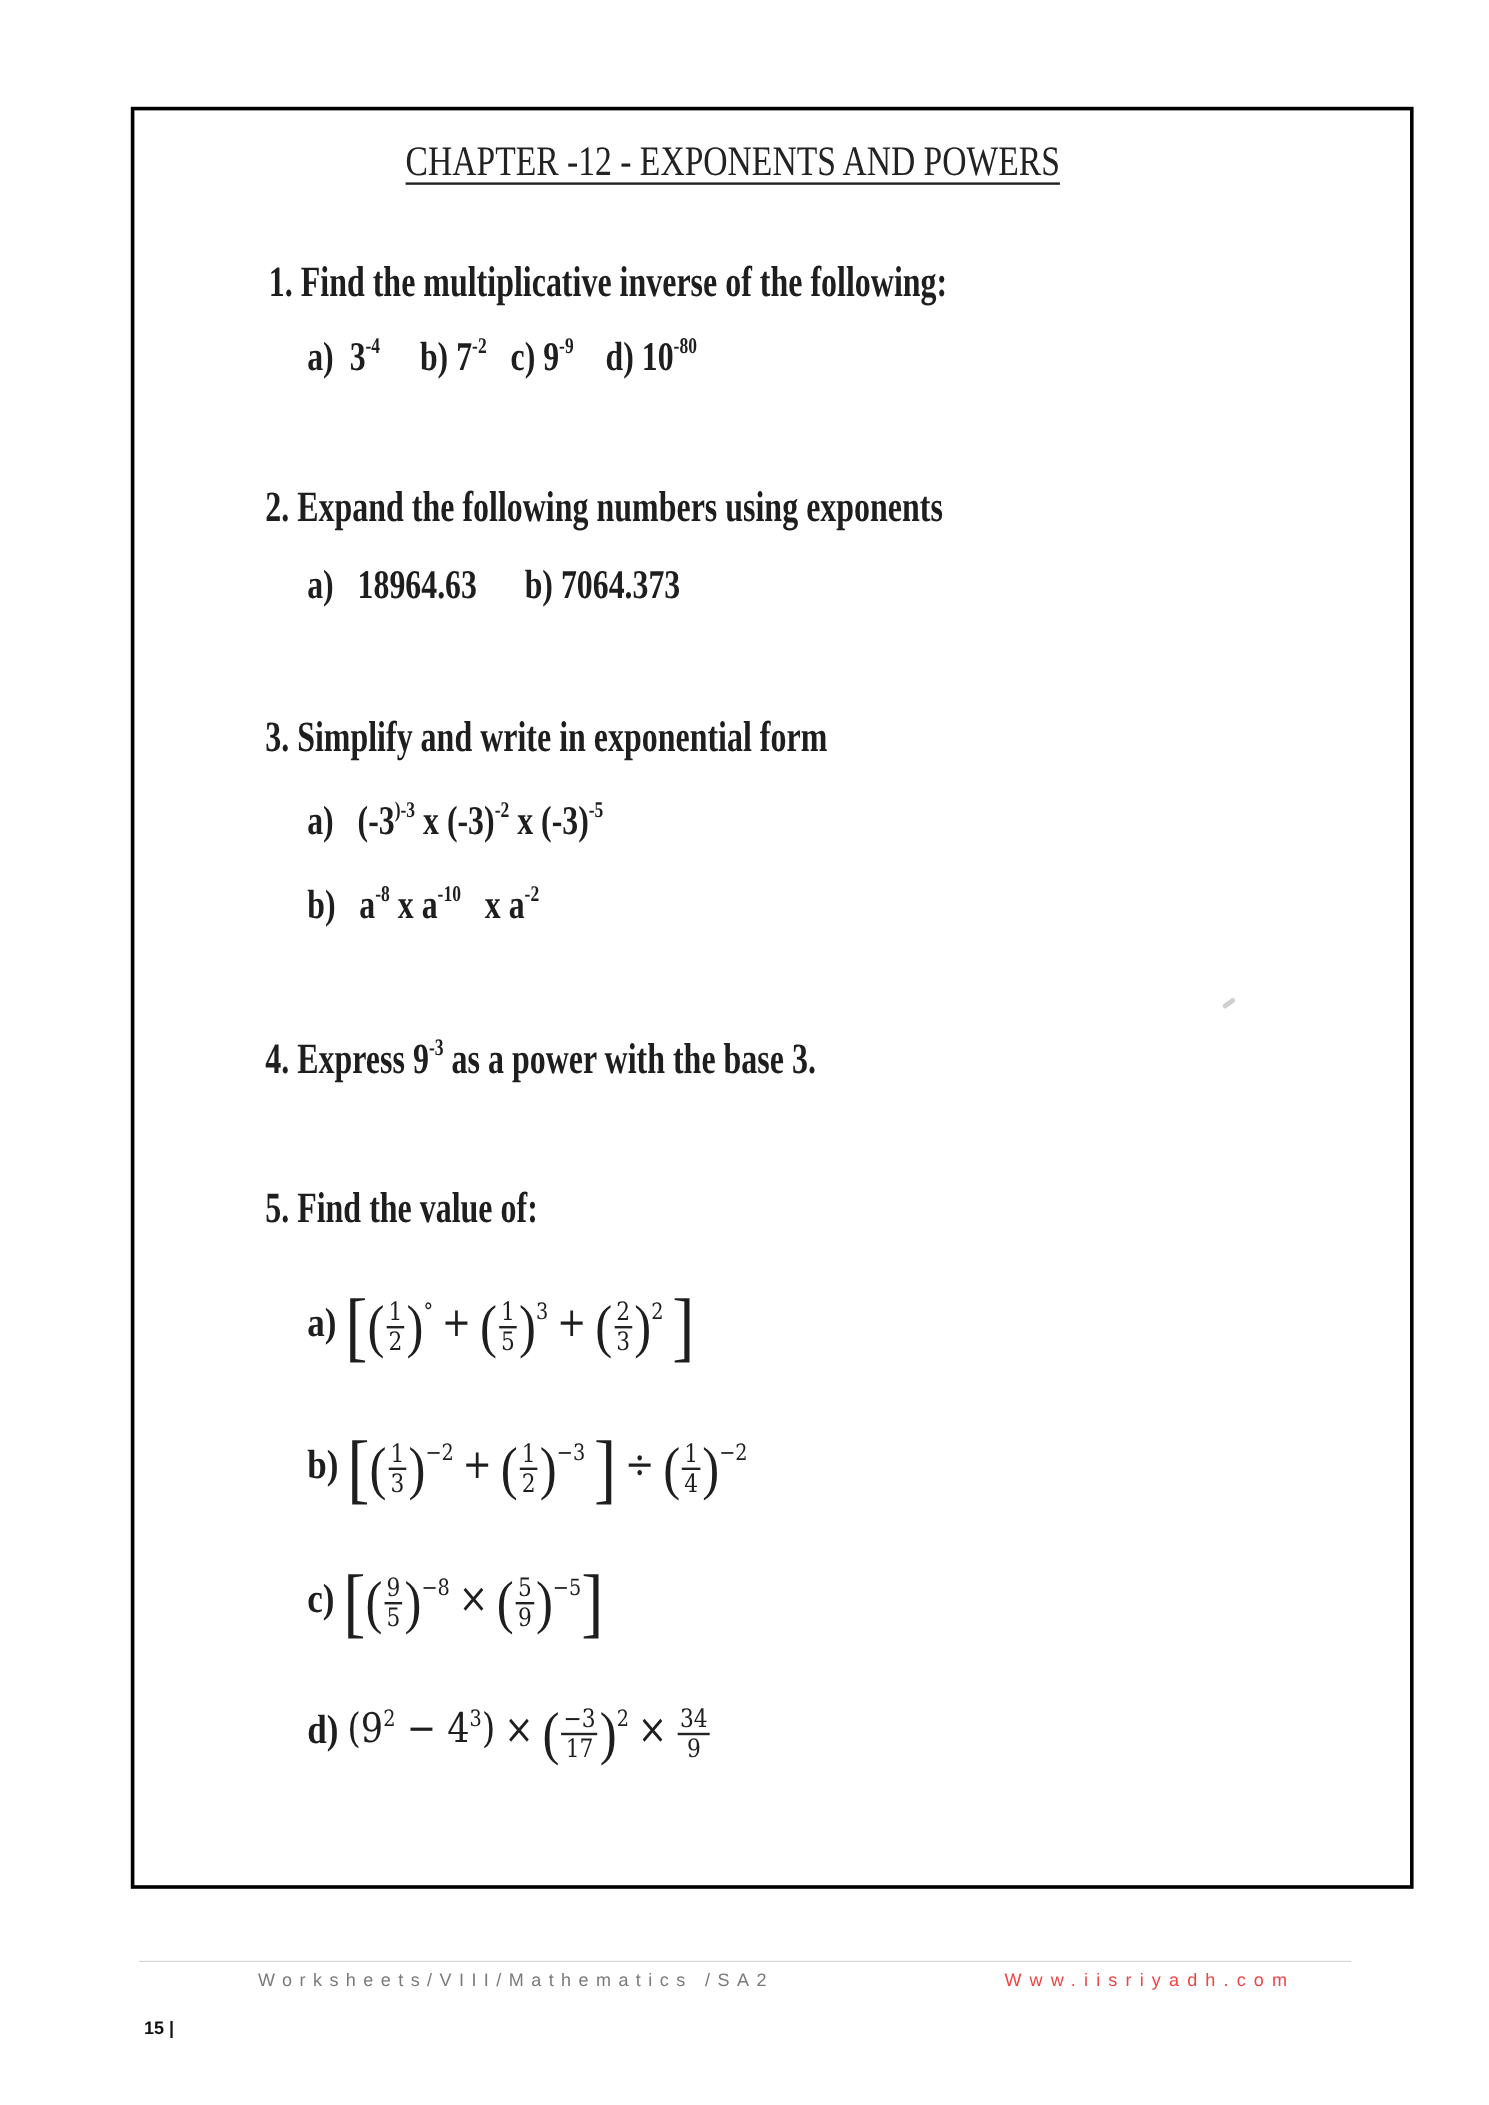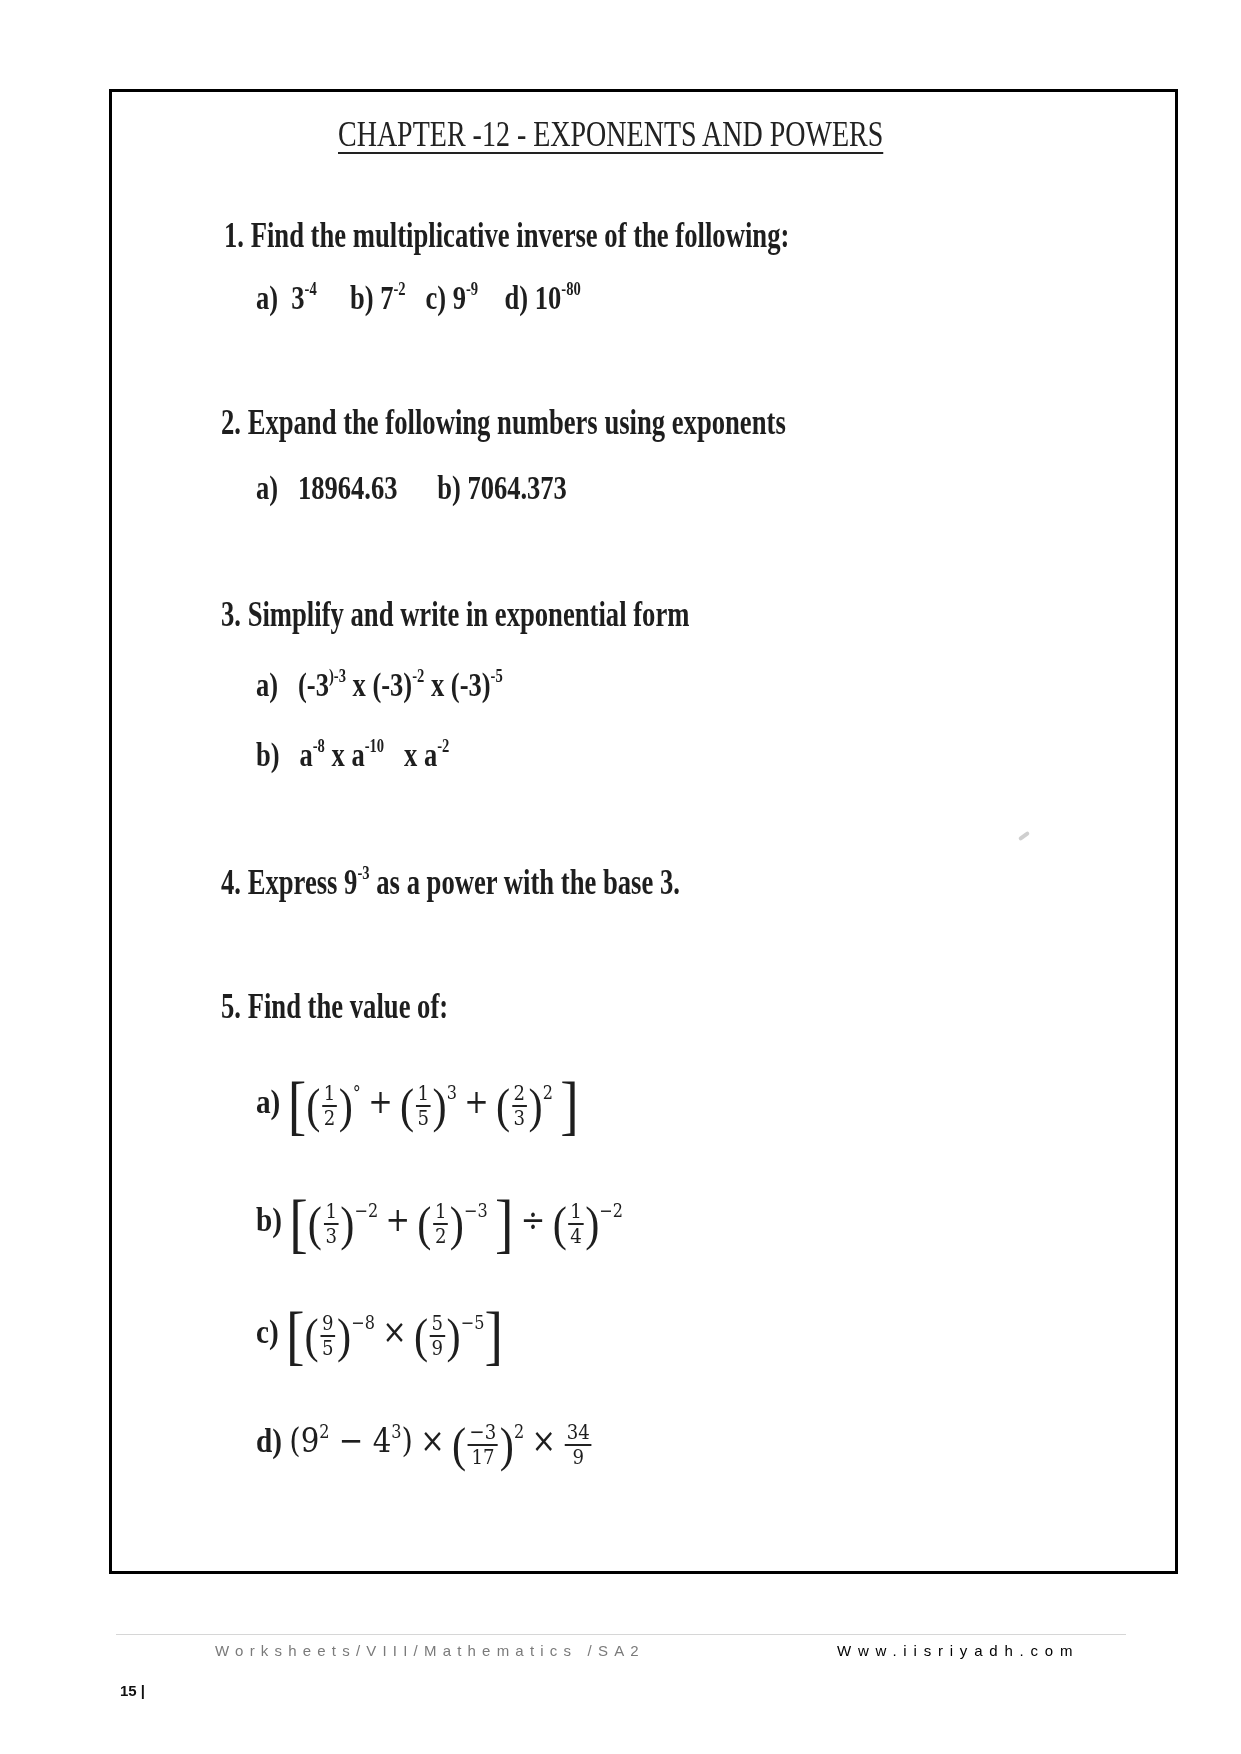--- a/index.html
+++ b/index.html
@@ -22,21 +22,21 @@
     .p { font-size: 34px; transform: scaleX(0.78); }
     sup { font-size: 0.55em; vertical-align: 0; position: relative; top: -0.75em; }
     .math { font-family: "DejaVu Serif", serif; font-weight: normal; }
     .frac { display: inline-flex; flex-direction: column; align-items: center; vertical-align: middle; font-size: 0.62em; line-height: 1.05; margin: 0 2px; }
     .frac .num { border-bottom: 2px solid #222; padding: 0 2px; }
     .paren { font-size: 1.45em; font-weight: normal; vertical-align: middle; }
     .brack { font-size: 1.9em; font-weight: normal; vertical-align: middle; }
     .footer-rule { position: absolute; left: 116px; top: 1634px; width: 1010px; height: 1px; background: #d6d6d6; }
     .footer-page { position: absolute; left: 120px; top: 1682px; font-family: "Liberation Sans", sans-serif; font-weight: bold; font-size: 15px; color: #111; }
     .footer-path { position: absolute; left: 215px; top: 1642px; font-family: "Liberation Sans", sans-serif; font-size: 15px; color: #7a7a7a; letter-spacing: 6.2px; text-align: center; }
-    .footer-site { position: absolute; left: 837px; top: 1642px; font-family: "Liberation Sans", sans-serif; font-size: 15px; color: #000000; letter-spacing: 6.8px; }
+    .footer-site { position: absolute; left: 837px; top: 1642px; font-family: "Liberation Sans", sans-serif; font-size: 15px; color: #ef4444; letter-spacing: 6.8px; }
     .smudge { position: absolute; left: 1018px; top: 834px; width: 12px; height: 4px; background: #bbb; transform: rotate(-35deg); border-radius: 2px; opacity: .7; }
   </style>
 </head>
 <body>
 
 <div class="frame"></div>
 
 <div class="line title" style="left:338px; top:115px;">CHAPTER -12 - EXPONENTS AND POWERS</div>
 
 <div class="line q" style="left:224px; top:214px;">

